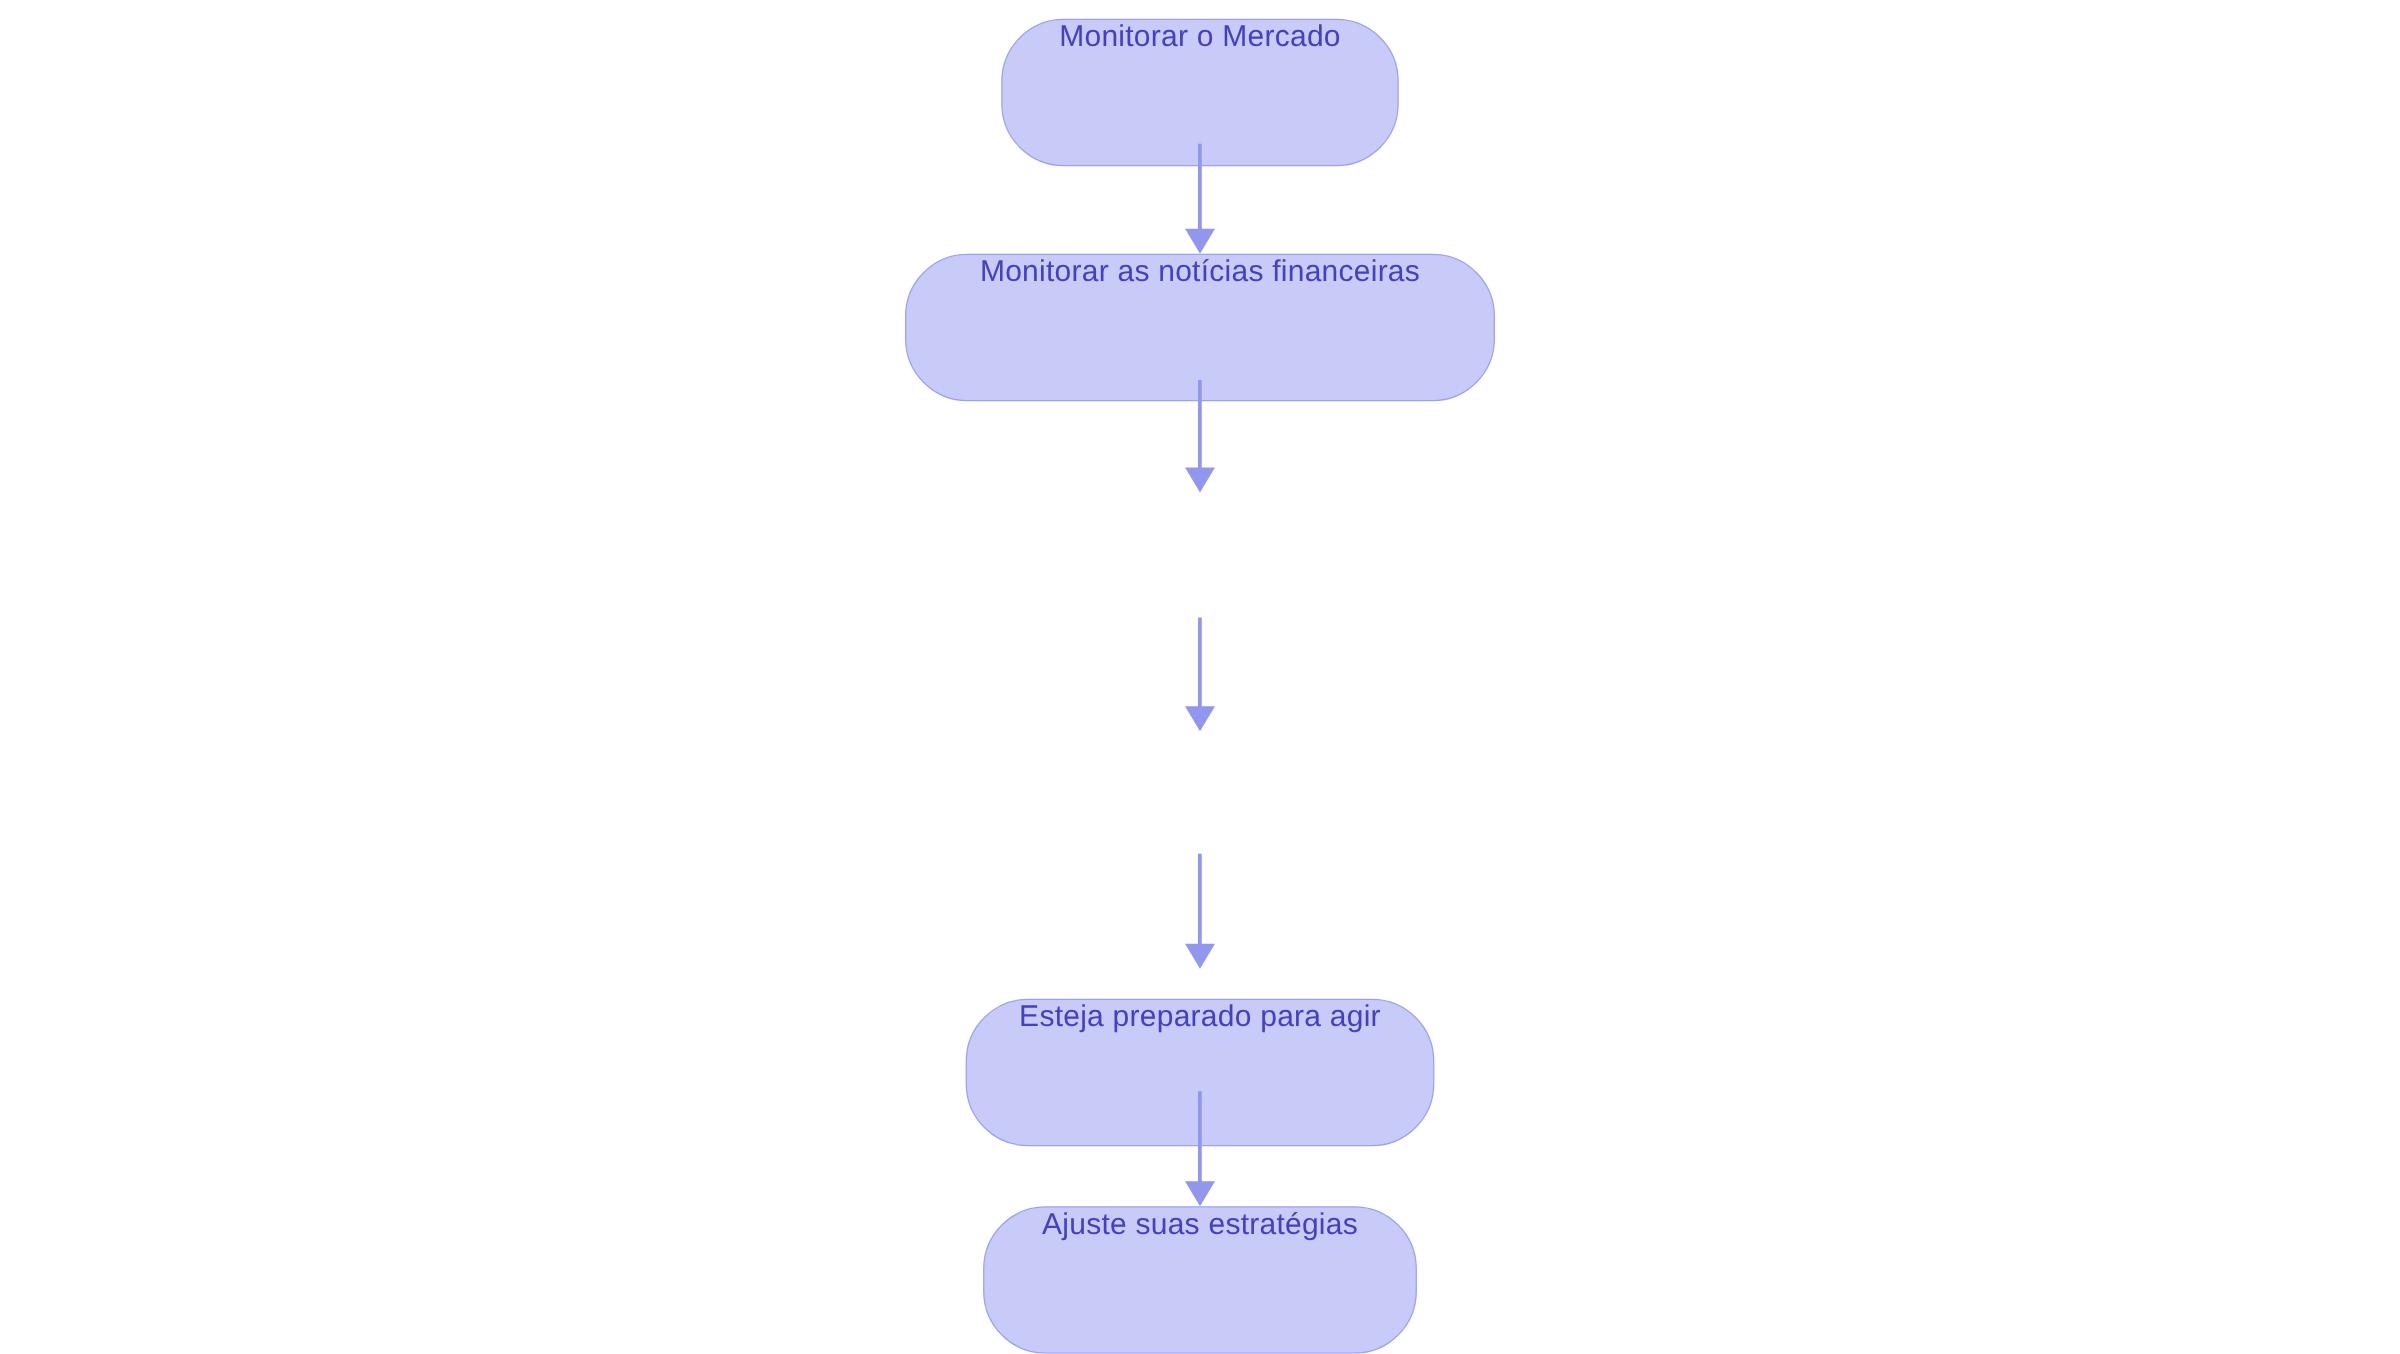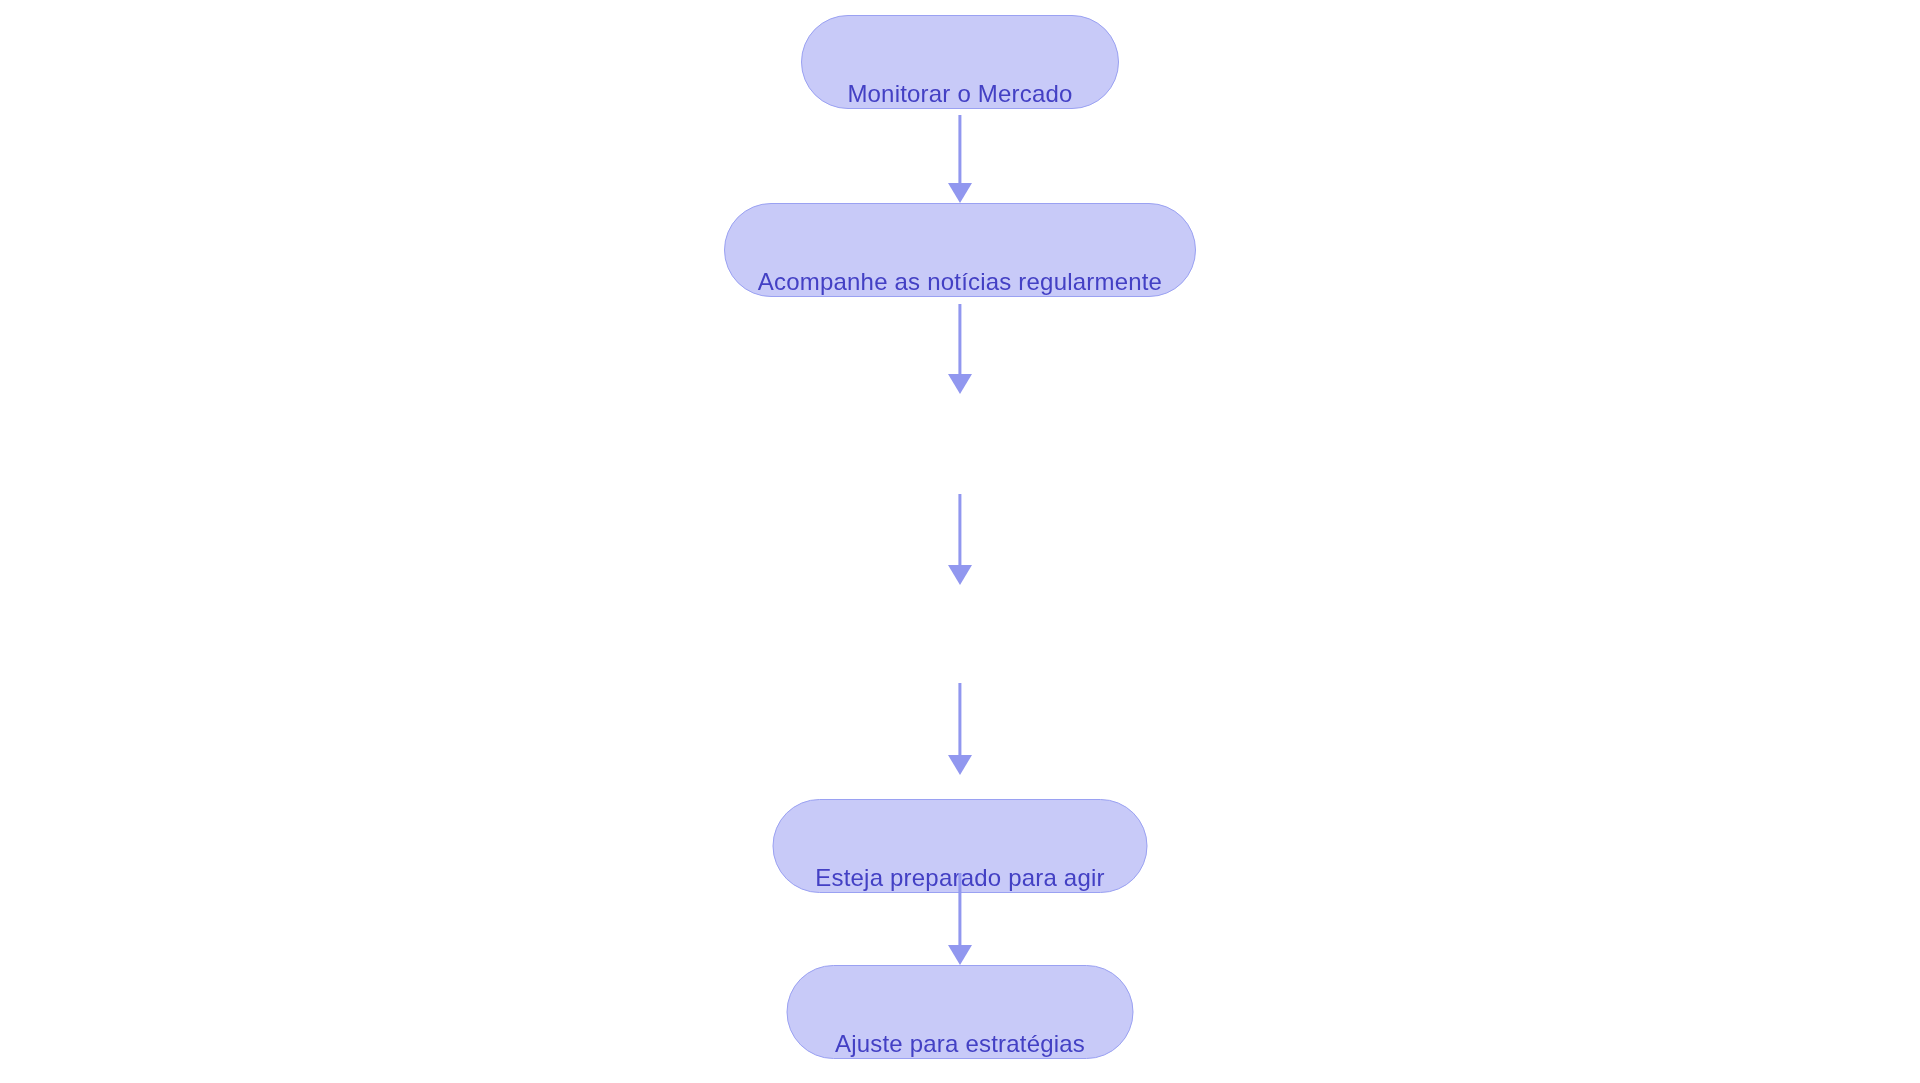--- a/index.html
+++ b/index.html
@@ -18,27 +18,27 @@
   }
   .canvas{
     position:relative;
     width:1920px;height:1083px;
     background:var(--background);
   }
   .node{
     position:absolute;
     left:50%;
     transform:translateX(-50%);
-    height:94px;
+    height:118px;
     border-radius:50px;
     background:var(--node-fill);
     border:1.5px solid var(--node-border);
     color:var(--node-text);
     display:flex;
-    align-items:flex-end;
+    align-items:flex-start;
     justify-content:center;
     font-size:24px;
     font-weight:400;
     letter-spacing:0.2px;
     white-space:nowrap;
   }
   .n1{top:15px;width:318px;}
   .n2{top:203px;width:472px;}
   .n3{top:394px;width:484px;}
   .n4{top:585px;width:504px;}
@@ -84,21 +84,21 @@
   <div class="node n1">
     <span>Monitorar o Mercado</span>
   </div>
 
   <div class="edge e1">
     <div class="edge-line"></div>
     <div class="edge-head"></div>
   </div>
 
   <div class="node n2">
-    <span>Acompanhe as notícias regularmente</span>
+    <span>Monitorar as notícias financeiras</span>
   </div>
 
   <div class="edge e2">
     <div class="edge-line"></div>
     <div class="edge-head"></div>
   </div>
 
 
   <div class="edge e3">
     <div class="edge-line"></div>
@@ -114,16 +114,16 @@
   <div class="node n5">
     <span>Esteja preparado para agir</span>
   </div>
 
   <div class="edge e5">
     <div class="edge-line"></div>
     <div class="edge-head"></div>
   </div>
 
   <div class="node n6">
-    <span>Ajuste para estratégias</span>
+    <span>Ajuste suas estratégias</span>
   </div>
 
 </div>
 
 </body></html>

